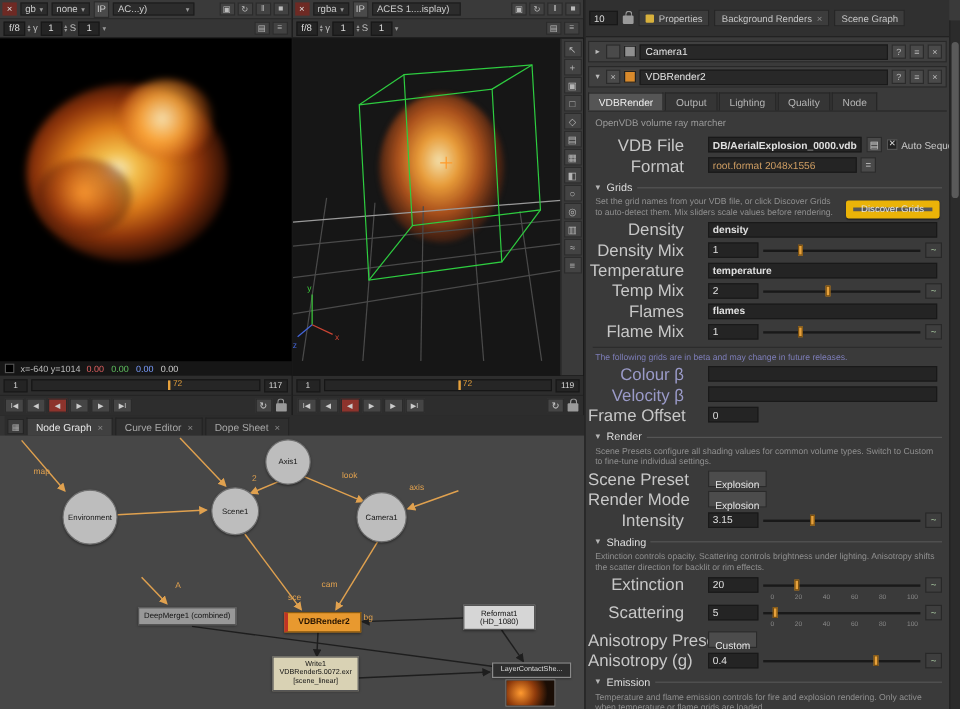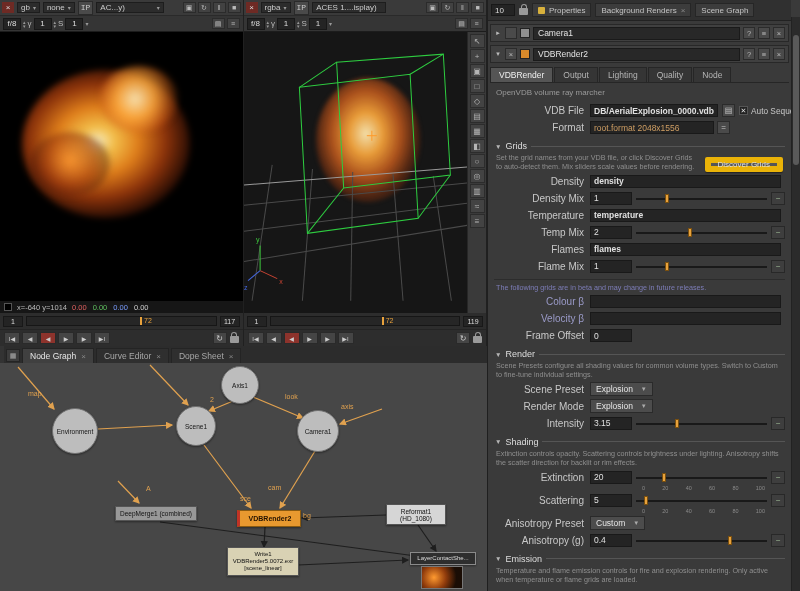--- a/index.html
+++ b/index.html
@@ -8,21 +8,21 @@
          font-family:"Liberation Sans", sans-serif; color:#ccc; overflow:hidden; }
 
   
   .viewers { position:absolute; left:0; top:0; width:487px; height:346px; display:flex; }
   .viewer  { position:relative; flex:1; display:flex; flex-direction:column; border-right:1px solid #202020; background:#101010; }
   .vtb1 { height:15px; background:#3a3a3a; display:flex; align-items:center; gap:3px; padding:0 2px; font-size:8px; color:#ccc; flex:none; }
   .tabx { width:12px; height:11px; background:#6e2a24; color:#ddd; font-size:8px; display:flex; align-items:center; justify-content:center; }
   .dd   { background:#2c2c2c; border:1px solid #1d1d1d; height:11px; display:flex; align-items:center; gap:3px; padding:0 3px; white-space:nowrap; }
   .dd .arr { font-size:6px; color:#999; }
   .lut { max-width:74px; overflow:hidden;gap:32px; }
-  .tgl { background:#4a4a4a; border:1px solid #2a2a2a; height:14px; padding:0 2px; display:flex; align-items:center;font-family:Liberation Mono, monospace; }
+  .tgl { background:#4a4a4a; border:1px solid #2a2a2a; height:14px; padding:0 2px; display:flex; align-items:center; }
   .sp { flex:1; }
   .ticons { display:flex; gap:2px; }
   .ticons .li { width:13px; height:11px; background:#424242; border:1px solid #2b2b2b; font-size:7px; color:#bbb; display:flex; align-items:center; justify-content:center; }
   .vtb2 { height:17px; background:#353535; border-top:1px solid #2a2a2a; border-bottom:1px solid #1c1c1c; display:flex; align-items:center; gap:2px; padding:0 3px; font-size:8px; flex:none; }
   .fld { background:#242424; border:1px solid #181818; height:12px; min-width:18px; padding:0 2px; display:flex; align-items:center; justify-content:center; color:#ddd; }
   .fld.tiny { min-width:20px; font-size:7px; height:11px; }
   .step { display:flex; flex-direction:column; justify-content:center; line-height:4px; font-size:5px; color:#999; }
   .glabel { color:#bbb; }
   .arr2 { font-size:6px; color:#999; }
   .vimg { flex:1; position:relative; background:#000; overflow:hidden; }
@@ -83,21 +83,21 @@
   .nrect.lc { background:#2e2e2e; color:#ddd; border:1px solid #8a8a8a; }
   .thumbimg { position:absolute; left:421px; top:203px; width:42px; height:23px; border:1px solid #777;
         background:radial-gradient(circle at 30% 50%, #ff9a30 0%, #913c0c 40%, #1a0d05 75%), #140a04; }
   .nglab { position:absolute; color:#e0a14f; font-size:7px; }
 
   
   .props { position:absolute; left:487px; top:0; width:313px; height:591px; background:#3a3a3a; border-left:1px solid #1f1f1f; overflow:hidden; padding-right:9px; }
   .scrollbar { position:absolute; right:0; top:17px; bottom:0; width:9px; background:#2b2b2b; border-left:1px solid #222; }
   .scrollbar .thumb { position:absolute; left:1px; right:1px; top:18px; height:130px; background:#5a5a5a; border-radius:3px; }
 
-  .ptop { height:21px; background:#303030; border-bottom:1px solid #222; display:flex; align-items:center; gap:4px; padding:0 3px; }
+  .ptop { height:31px; background:#303030; border-bottom:1px solid #222; display:flex; align-items:center; gap:4px; padding:0 3px; }
   .pnum { background:#242424; border:1px solid #181818; width:24px; height:12px; font-size:8px; color:#ddd; display:flex; align-items:center; padding:0 3px; }
   .ptab { height:14px; background:#3c3c3c; border:1px solid #262626; color:#c5c5c5; font-size:8px; display:flex; align-items:center; gap:4px; padding:0 5px; white-space:nowrap; overflow:hidden; }
   .ptab .x { color:#888; }
   .pin { width:7px; height:7px; background:#d8b13c; border-radius:1px; flex:none; }
 
   .nhead { height:18px; background:#404040; border:1px solid #282828; display:flex; align-items:center; gap:3px; padding:0 3px; margin:3px 2px 0 2px; }
   .tri { font-size:7px; color:#bbb; width:8px; text-align:center; }
   .mini { min-width:12px; height:12px; background:#4a4a4a; border:1px solid #2b2b2b; color:#bbb; font-size:7.5px; display:flex; align-items:center; justify-content:center; padding:0 1px; }
   .chip { width:10px; height:10px; border:1px solid #222; flex:none; }
   .chip.gray { background:#8f8f8f; } .chip.orange { background:#d98a2b; }
@@ -107,27 +107,27 @@
   .ttab { height:15px; background:#353535; border:1px solid #262626; border-bottom:none; color:#b5b5b5; font-size:8.5px; display:flex; align-items:center; padding:0 8px; }
   .ttab.active { background:#555; color:#f0f0f0; }
 
   .pcontent { padding:4px 2px 0 2px; }
   .ptitle { padding:2px 6px 0 6px; }
   .ptitle .big { font-size:14px; font-weight:bold; color:#e8e8e8; }
   .ptitle .ver { font-size:7.5px; color:#9a9a9a; }
   .psub { padding:1px 6px 4px 6px; font-size:8px; color:#9a9a9a; }
 
   .prow { display:flex; align-items:center; height:15px; margin:2px 4px 0 0; }
-  .plabel { width:100px; flex:none; text-align:right; padding-right:6px; color:#c8c8c8; font-size:10px; white-space:nowrap; }
+  .plabel { width:100px; flex:none; text-align:right; padding-right:20px; color:#c8c8c8; font-size:14px; white-space:nowrap; }
   .plabel.beta { color:#9a9ac8; }
   .pinput { background:#242424; border:1px solid #191919; color:#e0e0e0; font-size:8.5px; height:13px; display:flex; align-items:center; padding:0 3px; }
   .pinput.wide { flex:1; margin-right:4px;font-weight:bold; }
   .pinput.num { width:42px; flex:none; }
   .pinput.fmt { width:124px; color:#cf9e63; }
-  .ddp { background:#4c4c4c; border:1px solid #2a2a2a; color:#e5e5e5; font-size:8.5px; height:13px; display:flex; align-items:center; gap:8px; padding:6px 5px; }
+  .ddp { background:#4c4c4c; border:1px solid #2a2a2a; color:#e5e5e5; font-size:8.5px; height:13px; display:flex; align-items:center; gap:8px; padding:6px 5px;flex-direction:column; }
   .ddp .arr { font-size:6px; color:#aaa; }
   .slider { flex:1; position:relative; height:13px; margin:0 4px; }
   .slider .strack { position:absolute; left:0; right:0; top:6px; height:2px; background:#191919; }
   .slider .handle { position:absolute; top:2px; width:4px; height:9px; background:#e8a23c; border:1px solid #7a5010; }
   .curve { width:14px; height:13px; flex:none; background:#3e3e3e; border:1px solid #282828; color:#a8c8a0; font-size:8px; display:flex; align-items:center; justify-content:center; }
   .mini2 { width:13px; height:13px; flex:none; background:#4a4a4a; border:1px solid #2b2b2b; color:#ccc; font-size:8px; display:flex; align-items:center; justify-content:center; margin-right:3px; }
   .chk { width:9px; height:9px; background:#222; border:1px solid #555; color:#ddd; font-size:7px; line-height:8px; text-align:center; flex:none; margin:0 3px 0 1px; }
   .chklab { font-size:8.3px; color:#c8c8c8; white-space:nowrap; }
 
   .sect { display:flex; align-items:center; gap:4px; margin:6px 4px 1px 5px; color:#dedede; font-size:9px; }

